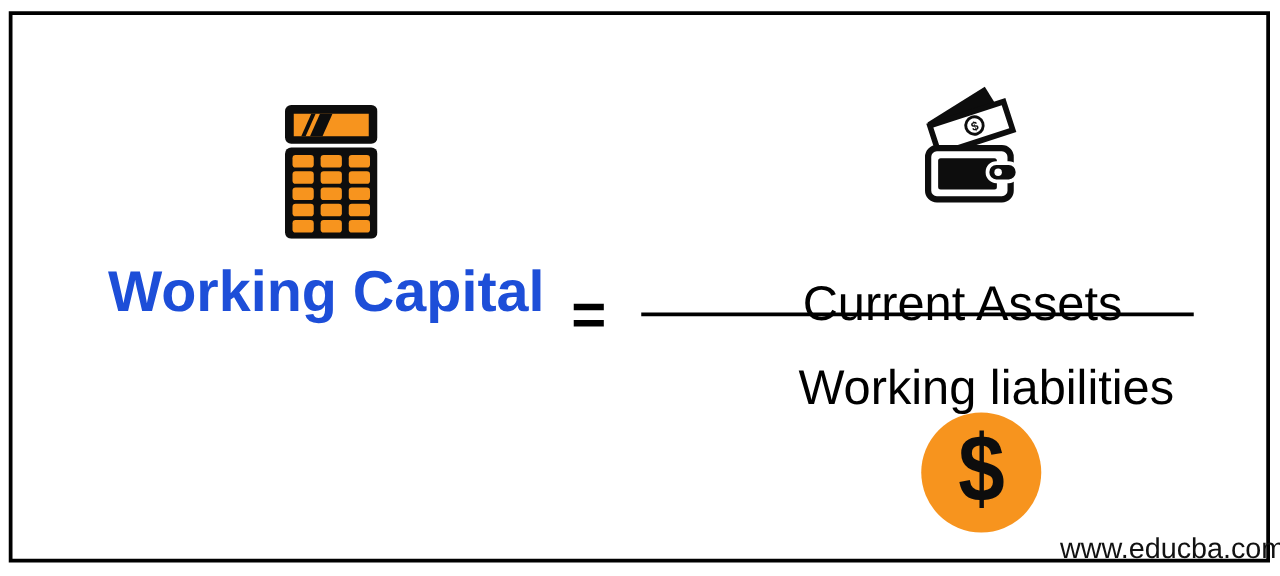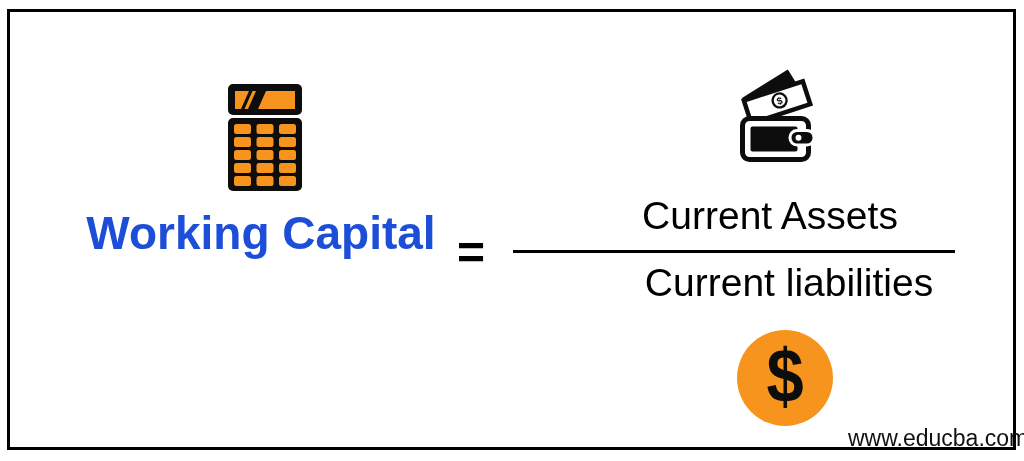--- a/index.html
+++ b/index.html
@@ -62,20 +62,21 @@
     overflow: visible;
   }
   .numerator, .denominator {
     position: absolute;
     transform: translateX(-50%);
     white-space: nowrap;
     font-weight: 400;
     font-size: 39px;
     line-height: 46px;
     color: #000000;
+    margin-top: 28px;
   }
   .numerator { left: 770px; top: 193px; }
   .denominator { left: 789px; top: 260px; }
   .fraction-bar {
     position: absolute;
     left: 513px;
     top: 250px;
     width: 442px;
     height: 3px;
     background: #000000;
@@ -160,21 +161,21 @@
     <g>
       <rect x="2.5" y="48.5" width="66" height="41" rx="7" fill="#ffffff" stroke="#0d0d0d" stroke-width="5"></rect>
       <rect x="10.5" y="56.5" width="47" height="25" rx="2" fill="#0d0d0d"></rect>
       <rect x="50" y="60.5" width="24" height="14.5" rx="7" fill="#0d0d0d" stroke="#ffffff" stroke-width="3"></rect>
       <circle cx="58.5" cy="67.7" r="3" fill="#ffffff"></circle>
     </g>
   </svg>
 
   <div class="numerator">Current Assets</div>
   <div class="fraction-bar"></div>
-  <div class="denominator">Current liabilities</div>
+  <div class="denominator">Working liabilities</div>
 
   <div class="dollar-badge">
     <span class="sym">$</span>
   </div>
 
   <div class="watermark">www.educba.com</div>
 
 </div>
 
 </body></html>

